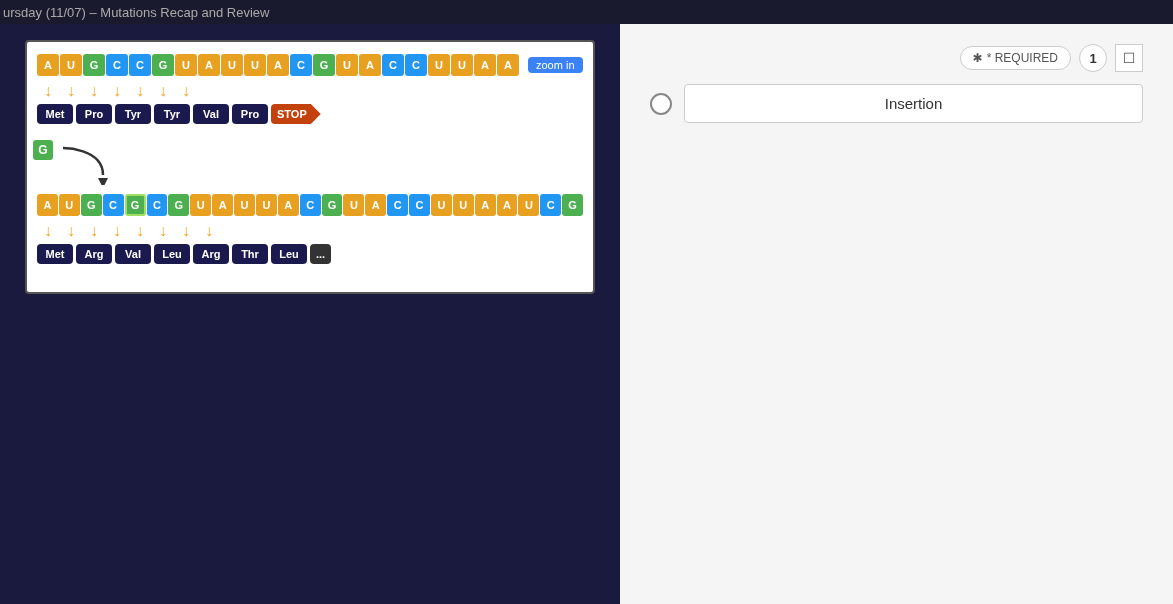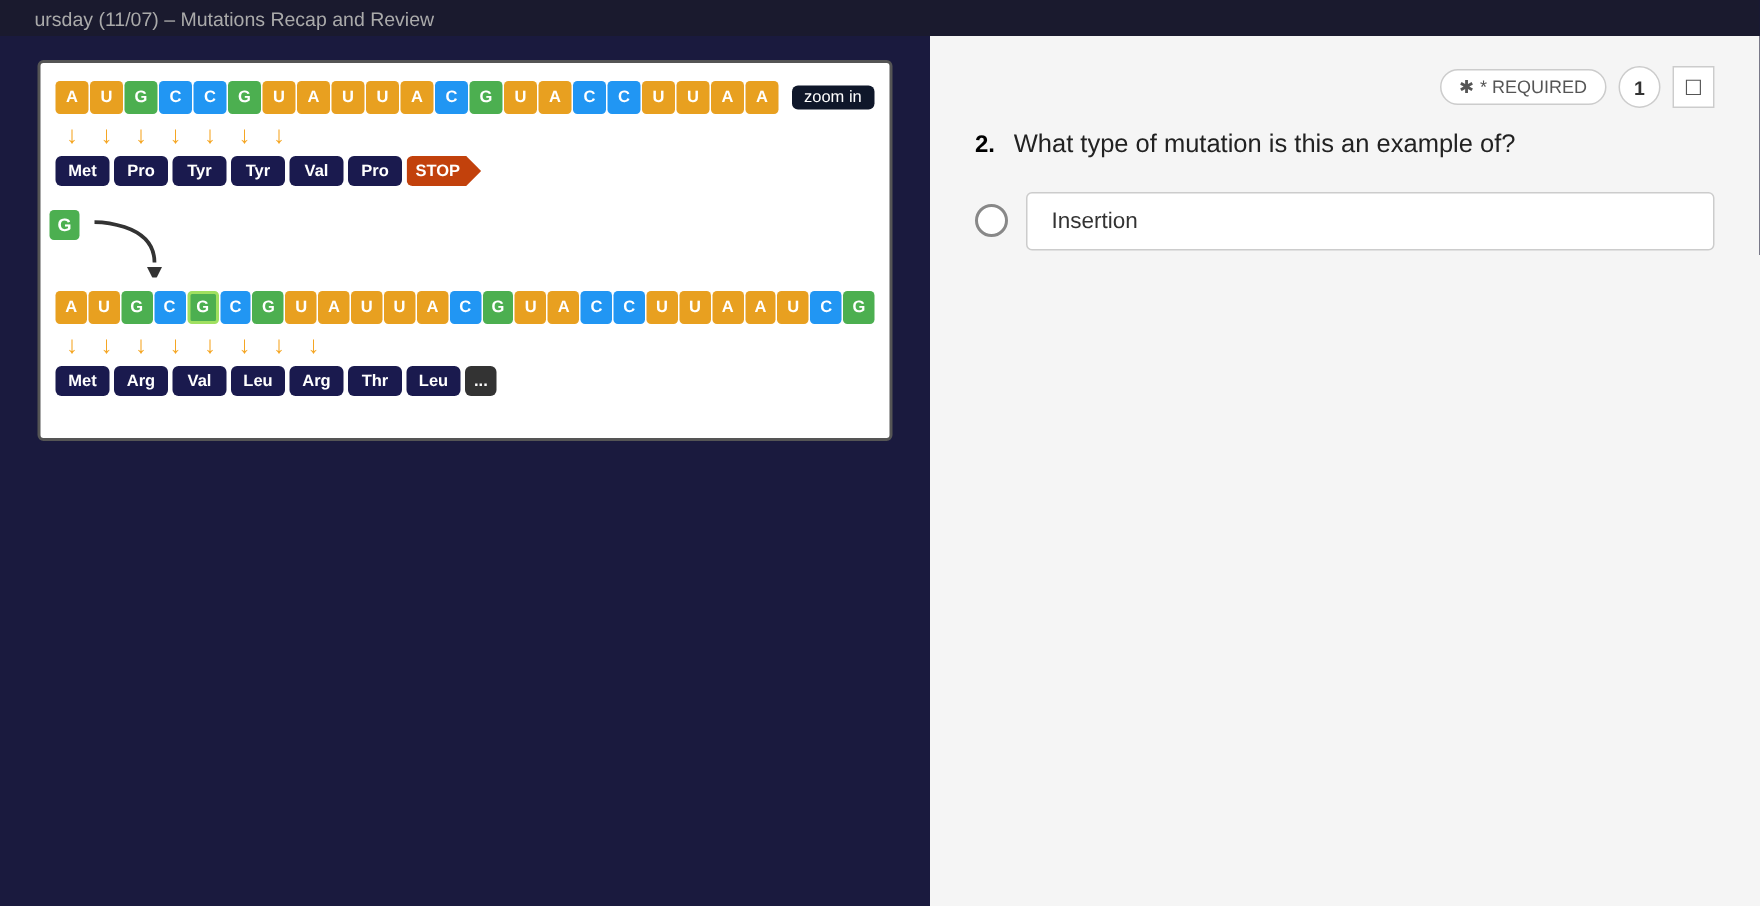--- a/index.html
+++ b/index.html
@@ -9,21 +9,21 @@
       width: 1173px;
       height: 604px;
       overflow: hidden;
       display: flex;
       flex-direction: column;
     }
     .top-bar {
       background: #1a1a2e;
       color: #aaa;
       font-size: 13px;
-      padding: 4px 23px;
+      padding: 4px 3px;
       height: 24px;
       display: flex;
       align-items: center;
     }
     .main-content {
       display: flex;
       flex: 1;
       background: #f0f0f0;
     }
     
@@ -63,21 +63,21 @@
       border-radius: 3px;
       font-size: 11px;
       font-weight: bold;
       color: white;
     }
     .nuc-A { background: #e8a020; }
     .nuc-U { background: #e8a020; }
     .nuc-G { background: #4caf50; }
     .nuc-C { background: #2196f3; }
     .zoom-btn {
-      background: #0f172a;
+      background: #3b82f6;
       color: white;
       border: none;
       border-radius: 4px;
       padding: 2px 8px;
       font-size: 11px;
       margin-left: 8px;
       cursor: pointer;
       white-space: nowrap;
     }
     
@@ -193,20 +193,21 @@
     .answer-options {
       display: flex;
       flex-direction: column;
       gap: 12px;
     }
     .answer-option {
       display: flex;
       align-items: center;
       gap: 12px;
       cursor: pointer;
+      text-align: center;
     }
     .radio-circle {
       width: 22px;
       height: 22px;
       border-radius: 50%;
       border: 2px solid #888;
       background: white;
       flex-shrink: 0;
       display: flex;
       align-items: center;
@@ -372,24 +373,20 @@
 
     <div class="required-badge">
       <div class="required-label">
         <span>✱</span>
         <span>* REQUIRED</span>
       </div>
       <div class="page-num">1</div>
       <div class="doc-icon">☐</div>
     </div>
 
-    <div style="margin-bottom: 20px;">
-      <span class="question-number">2.</span>
-      <span class="question-text">What type of mutation is this an example of?</span>
-    </div>
 
     <div class="answer-options">
 
       <div class="answer-option">
         <div class="radio-circle"></div>
         <div class="answer-box">
           <span>Insertion</span>
         </div>
       </div>
 

